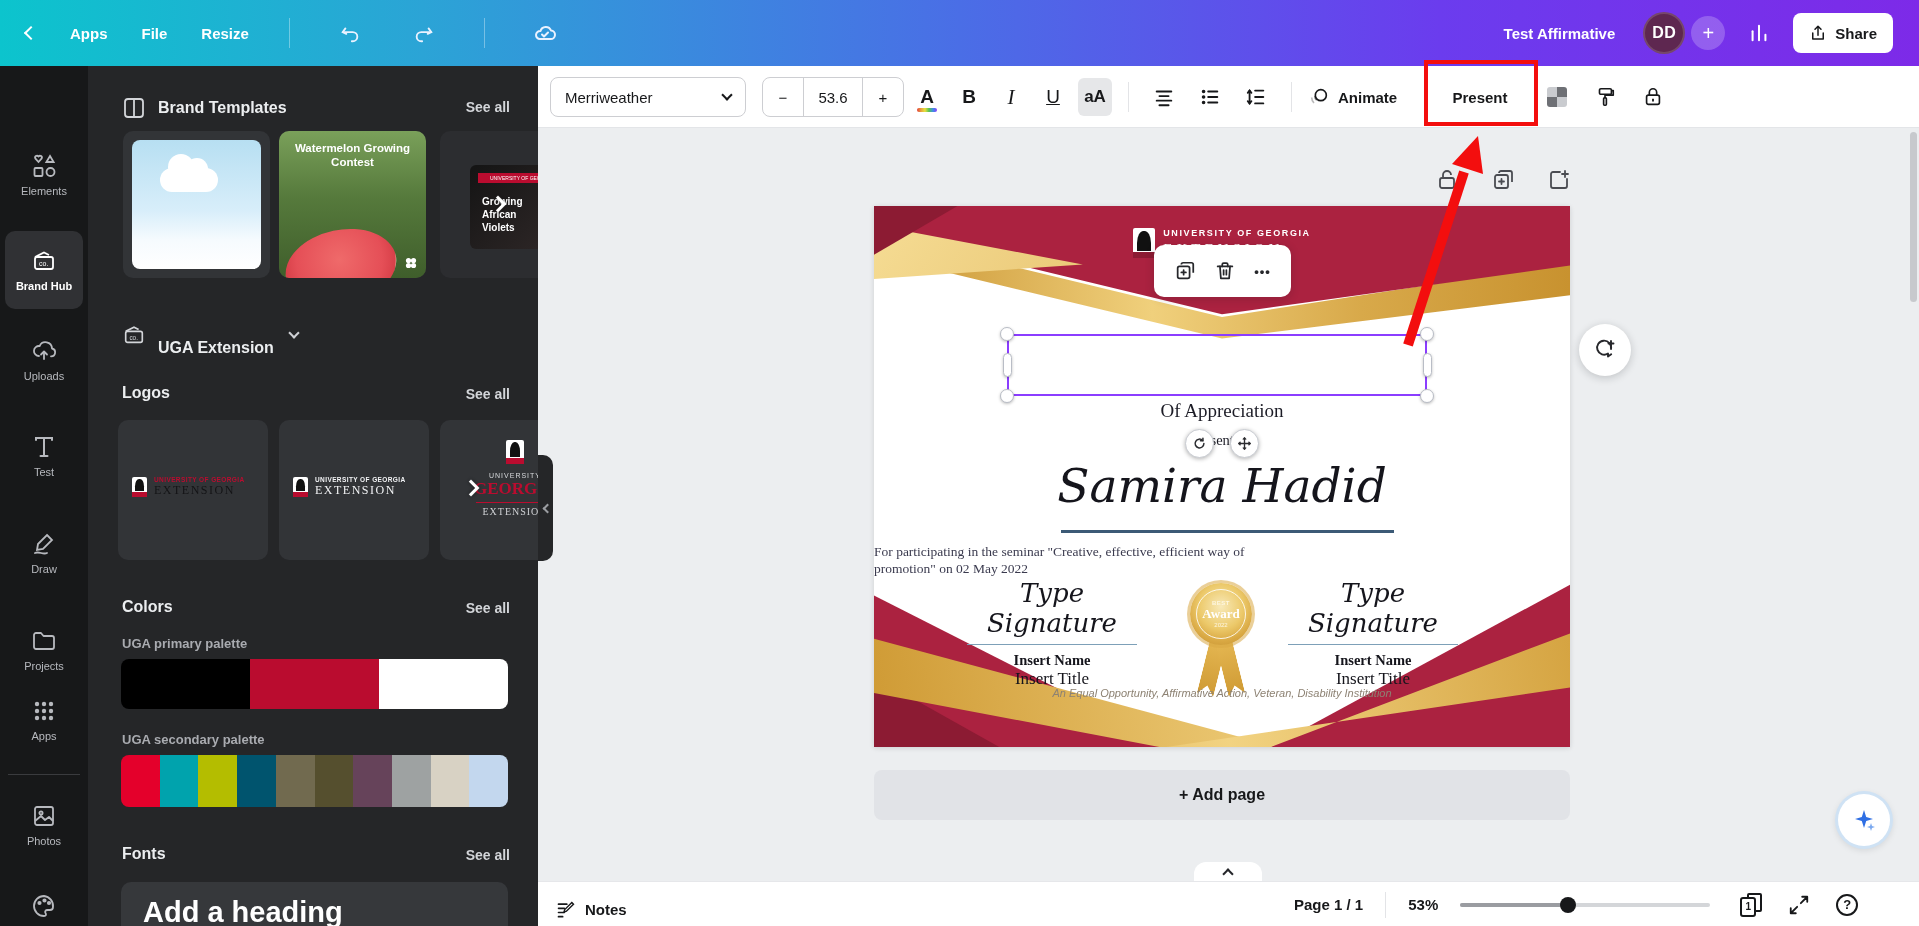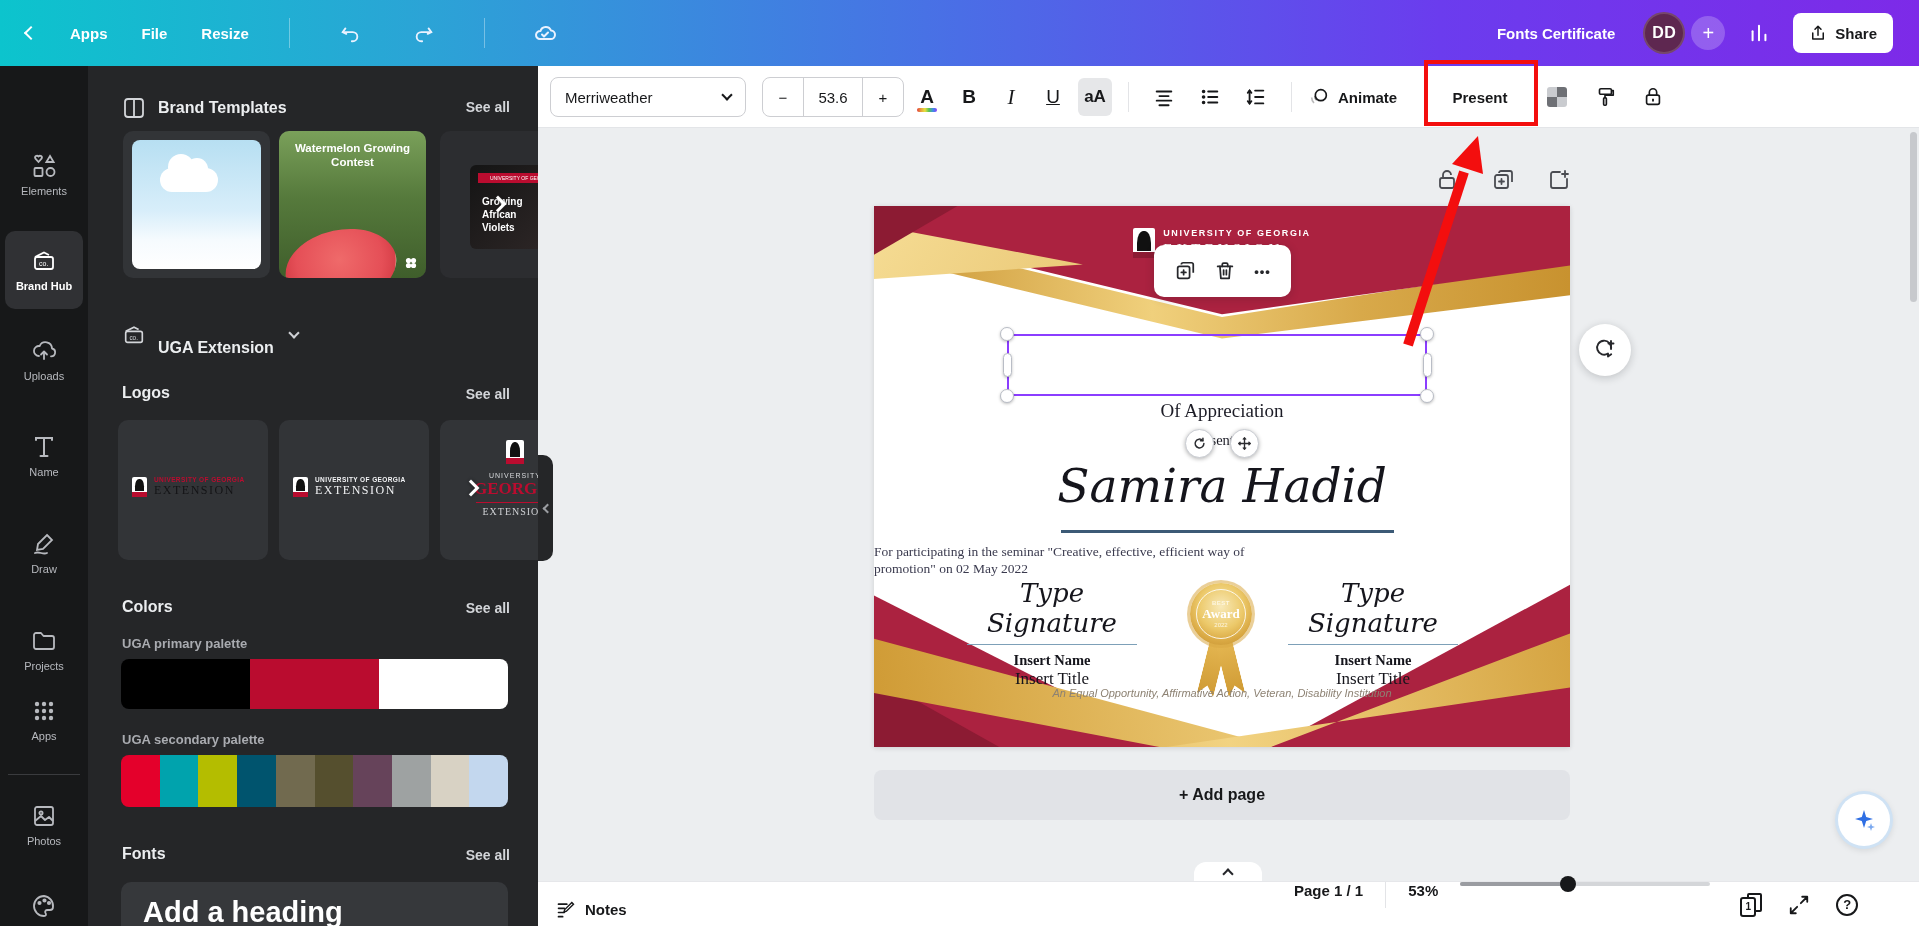--- a/index.html
+++ b/index.html
@@ -225,21 +225,21 @@
   .bottom-tab .c { width:8px; height:8px; border-left:2px solid #25262a; border-top:2px solid #25262a;
     transform:rotate(45deg); margin-top:4px; }
   .v-scroll { position:absolute; right:2px; top:4px; width:7px; height:745px; }
   .v-scroll .thumb { position:absolute; top:0; width:7px; height:170px; background:#c7c9cd; border-radius:4px; }
 
   
   .bottombar { position:absolute; left:538px; top:881px; width:1381px; height:45px; background:#fff;
     border-top:1px solid #e6e7ea; z-index:30; color:#17181a; }
   .notes { position:absolute; left:18px; top:0; height:55px; display:flex; align-items:center; gap:9px;
     font-size:15px; font-weight:700; cursor:pointer; }
-  .bb-right { position:absolute; left:756px; top:0; height:45px; display:flex; }
+  .bb-right { position:absolute; left:756px; top:0; height:45px; display:flex; align-items:center; }
   .bb-page { font-size:15px; font-weight:700; cursor:pointer; }
   .bb-div { width:1px; height:26px; background:#e3e4e7; margin:0 22px; }
   .bb-zoom { font-size:15px; font-weight:600; margin-right:22px; }
   .slider { position:relative; width:250px; height:4px; border-radius:2px; background:#d4d6d9; cursor:pointer; }
   .slider .fill { position:absolute; left:0; top:0; height:4px; width:108px; border-radius:2px; background:#9a9ca1; }
   .slider .knob { position:absolute; left:100px; top:-6px; width:16px; height:16px; border-radius:50%; background:#17181a; }
   .bb-icons { display:flex; align-items:center; gap:26px; margin-left:30px; color:#17181a; }
   .pages-ic { position:relative; width:22px; height:24px; }
   .pages-ic .p2 { position:absolute; right:0; top:0; width:15px; height:19px; border:2px solid #17181a; border-radius:2px; }
   .pages-ic .p1 { position:absolute; left:0; bottom:0; width:16px; height:20px; border:2px solid #17181a;
@@ -271,21 +271,21 @@
     </span>
     <span class="tb-divider"></span>
     <span class="tb-iconbtn">
       <svg width="24" height="24" viewBox="0 0 24 24" fill="none" stroke="#eaf2ff" stroke-width="2" stroke-linecap="round" stroke-linejoin="round">
           <path d="M7 18 a4 4 0 1 1 .5-7.97 A5.5 5.5 0 0 1 18 9.5 a3.5 3.5 0 0 1 -.5 8.5 z"></path>
           <path d="M9 13.5 l2 2 l4 -4"></path>
         </svg>
     </span>
   </div>
   <div class="tb-right">
-    <span class="doc-title">Fonts Certificate</span>
+    <span class="doc-title">Test Affirmative</span>
     <span class="avatar">DD</span>
     <span class="plus-circle">+</span>
     <span class="tb-iconbtn">
       <svg width="22" height="22" viewBox="0 0 24 24" fill="none" stroke="#fff" stroke-width="2.2" stroke-linecap="round">
           <path d="M5 20 V10"></path>
           <path d="M12 20 V4"></path>
           <path d="M19 20 V14"></path>
         </svg>
     </span>
     <span class="share-btn">
@@ -325,21 +325,21 @@
         <path d="M10 16.5 l3-3 3 3"></path>
       </svg>
     <span class="lbl">Uploads</span>
   </div>
   <div class="rail-item" style="top:368px">
     <svg width="26" height="26" viewBox="0 0 26 26" fill="none" stroke="#b7b9be" stroke-width="2" stroke-linecap="round">
         <path d="M5 6 V4 h16 v2"></path>
         <path d="M13 4 v18"></path>
         <path d="M9.5 22 h7"></path>
       </svg>
-    <span class="lbl">Name</span>
+    <span class="lbl">Test</span>
   </div>
   <div class="rail-item" style="top:465px">
     <svg width="26" height="26" viewBox="0 0 26 26" fill="none" stroke="#b7b9be" stroke-width="1.8" stroke-linecap="round">
         <path d="M16 4 l5 5 -9 9 -6 1 1-6 z"></path>
         <path d="M4 22 c4-2 8 2 12 0"></path>
       </svg>
     <span class="lbl">Draw</span>
   </div>
   <div class="rail-item" style="top:562px">
     <svg width="26" height="26" viewBox="0 0 26 26" fill="none" stroke="#b7b9be" stroke-width="1.8" stroke-linejoin="round">

